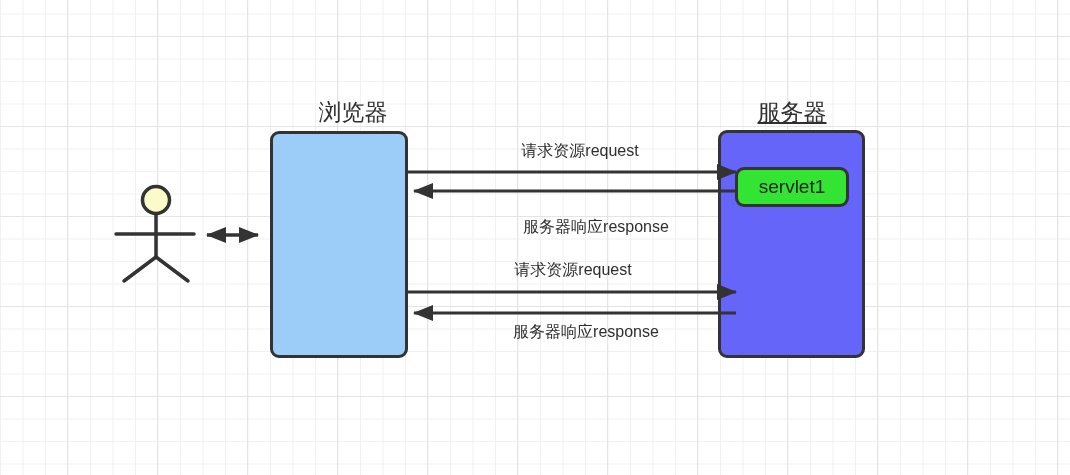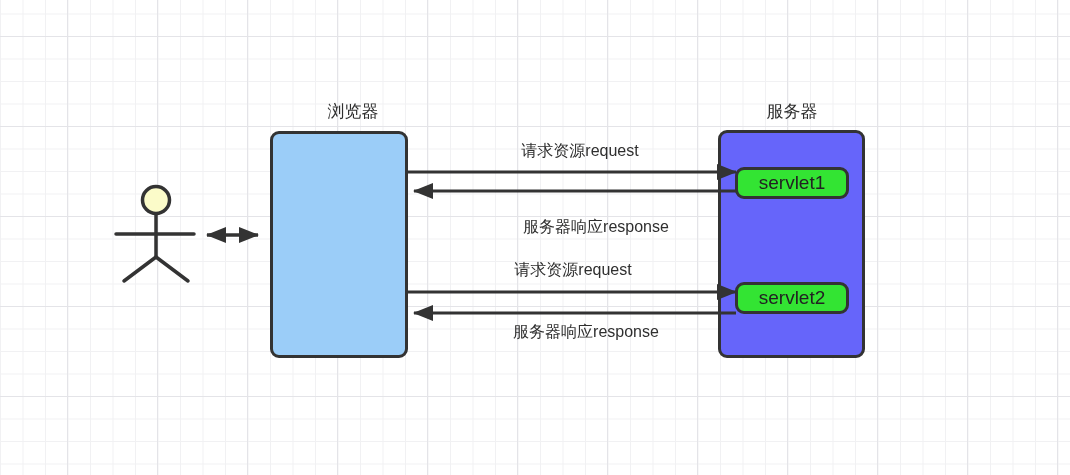--- a/index.html
+++ b/index.html
@@ -29,40 +29,40 @@
     left: 270px; top: 131px; width: 138px; height: 227px;
     background: #9bcdf8;
     z-index: 1;
   }
   .server {
     left: 718px; top: 130px; width: 147px; height: 228px;
     background: #6665fa;
     z-index: 1;
   }
   .servlet {
-    width: 114px; height: 32px;
+    width: 114px; height: 40px;
     background: #33e433;
     border-radius: 9px;
     display: flex; align-items: center; justify-content: center;
     font-size: 19px;
     color: #222222;
     z-index: 2;
   }
   .servlet1 { left: 735px; top: 167px; }
   .servlet2 { left: 735px; top: 282px; }
   .node-title {
     position: absolute;
     transform: translateX(-50%);
     white-space: nowrap;
-    font-size: 17px;
+    font-size: 23px;
     line-height: 24px;
     z-index: 6;
   }
   .browser-title { left: 353px; top: 100px; }
-  .server-title  { left: 792px; top: 100px; }
+  .server-title  { left: 792px; top: 100px; text-decoration: underline; }
   .msg-label {
     position: absolute;
     transform: translateX(-50%);
     white-space: nowrap;
     font-size: 16px;
     line-height: 24px;
     z-index: 6;
   }
   .msg0 { left: 580px; top: 139px; }
   .msg1 { left: 596px; top: 215px; }
@@ -106,20 +106,19 @@
     <line x1="736" y1="313" x2="414" y2="313" stroke="#333333" stroke-width="3" marker-end="url(#ah)"></line>
   </svg>
 
   <div class="node-title browser-title">浏览器</div>
   <div class="node browser"></div>
 
   <div class="node-title server-title">服务器</div>
   <div class="node server"></div>
 
   <div class="node servlet servlet1">servlet1</div>
-  <div class="node servlet servlet2">servlet2</div>
 
   <div class="msg-label msg0">请求资源request</div>
   <div class="msg-label msg1">服务器响应response</div>
   <div class="msg-label msg2">请求资源request</div>
   <div class="msg-label msg3">服务器响应response</div>
 
 </div>
 
 </body></html>

